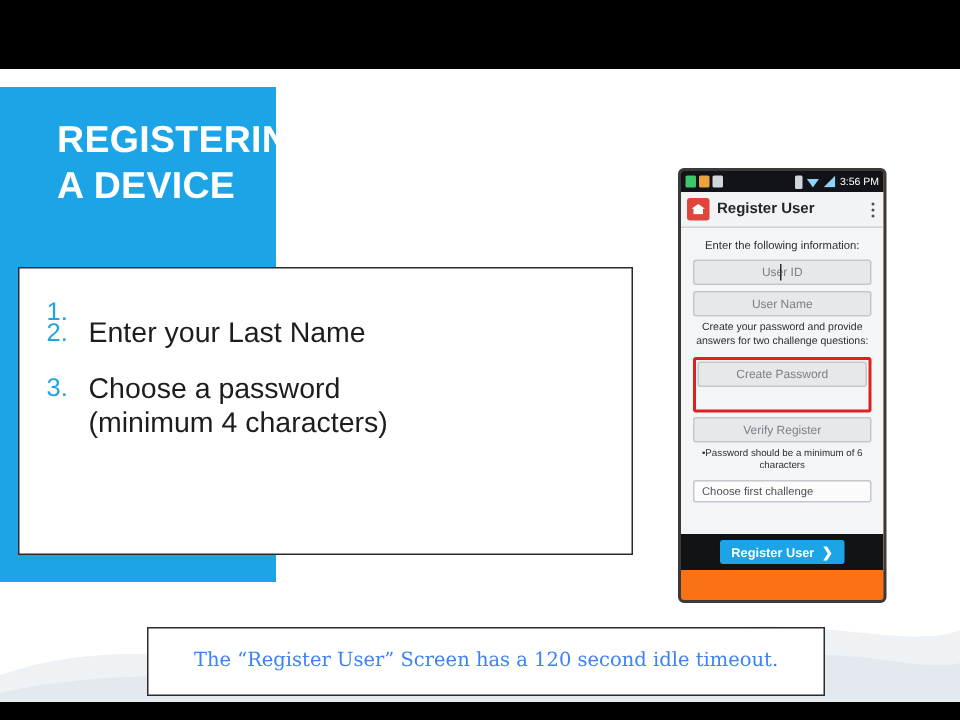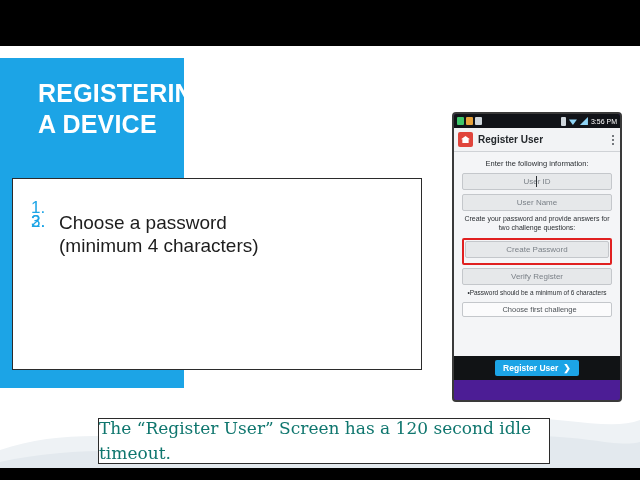--- a/index.html
+++ b/index.html
@@ -99,23 +99,23 @@
   }
   .list-card li .sub {
     display: block;
   }
 
   
   .phone {
     position: absolute;
     left: 452px;
     top: 112px;
-    width: 170px;
+    width: 139px;
     height: 290px;
-    background: #4c1d95;
+    background: #f97316;
     border: 2px solid #3a3a3a;
     border-radius: 4px;
     box-sizing: border-box;
     overflow: hidden;
   }
   .status-bar {
     position: relative;
     height: 14px;
     background: #111318;
     display: flex;
@@ -248,40 +248,39 @@
     text-align: center;
     margin: 4px 0 5px 0;
     line-height: 1.25;
   }
   .highlight-box {
     border: 2px solid #e02020;
     padding: 1px;
     margin-bottom: 3px;
     border-radius: 2px;
   }
-  .highlight-box .field { margin-bottom: 4px; }
+  .highlight-box .field { margin-bottom: 14px; }
   .pw-note {
     font-size: 6.5px;
     color: #2b2f33;
     text-align: center;
     margin: 3px 0 5px 0;
     line-height: 1.25;
   }
   .select-field {
     height: 15px;
     background: #fbfbfc;
     border: 1px solid #c4c7cb;
     border-radius: 2px;
     font-size: 7.5px;
     color: #4d5257;
     display: flex;
     align-items: center;
     padding-left: 5px;
     box-sizing: border-box;
-    justify-content: center;
   }
   .bottom-bar {
     position: absolute;
     left: 0; bottom: 0;
     width: 100%;
     height: 24px;
     background: #111315;
     display: flex;
     align-items: center;
     justify-content: center;
@@ -309,22 +308,22 @@
     background: #ffffff;
     border: 1px solid #2b2b2b;
     box-sizing: border-box;
     display: flex;
     flex-direction: column;
     align-items: center;
     justify-content: center;
     font-family: "DejaVu Serif", serif;
   }
   .caption div {
-    font-size: 17px;
-    color: #0f766e;
+    font-size: 13px;
+    color: #3b82f6;
     line-height: 1.45;
   }
 </style>
 </head>
 <body>
 
 <div class="stage">
 
   <div class="bar-top"></div>
 
@@ -341,20 +340,21 @@
     <span class="title-line2">A DEVICE</span>
   </div>
 
   <div class="list-card">
     <ol>
       <li>
         <span class="num">1.</span>
       </li>
       <li>
         <span class="num">2.</span>
+        <span>Enter your Last Name</span>
       </li>
       <li>
         <span class="num">3.</span>
         <span>Choose a password</span>
         <span class="sub">(minimum 4 characters)</span>
       </li>
     </ol>
   </div>
 
   <div class="phone">

